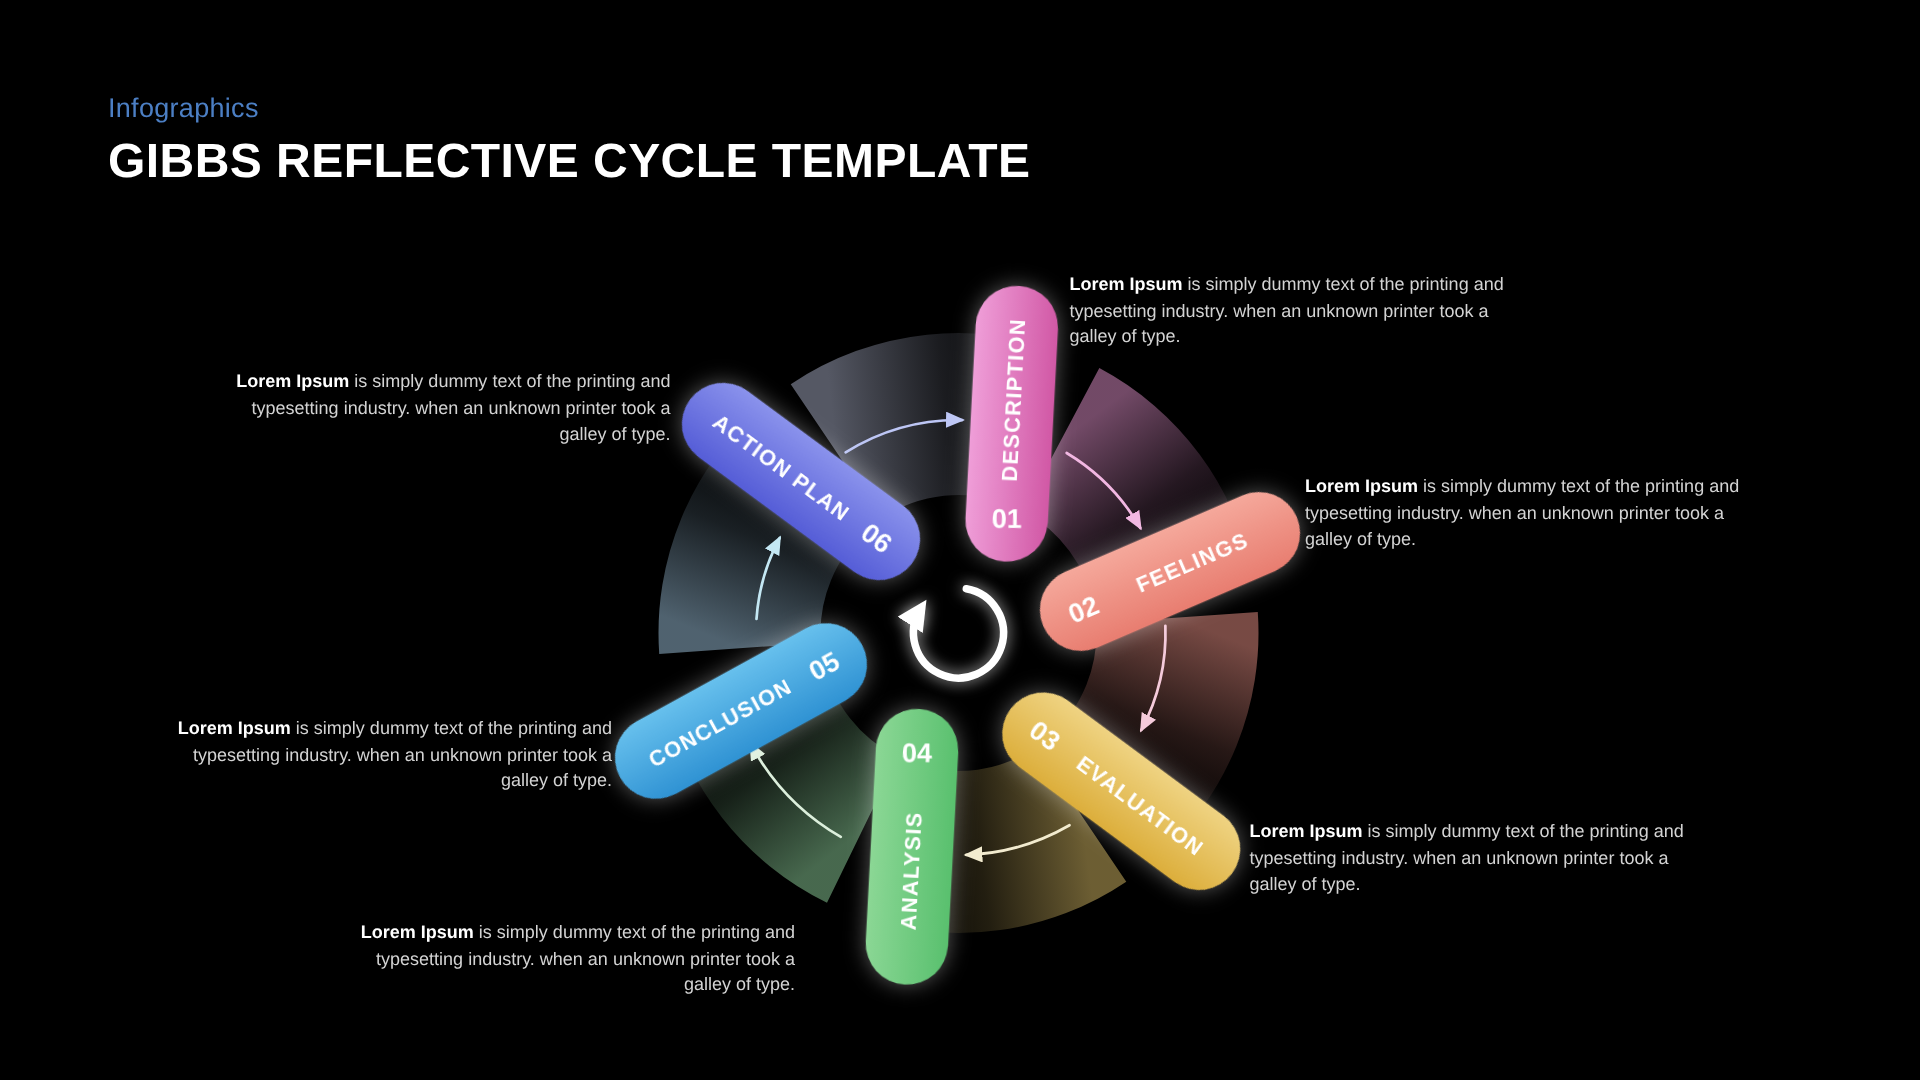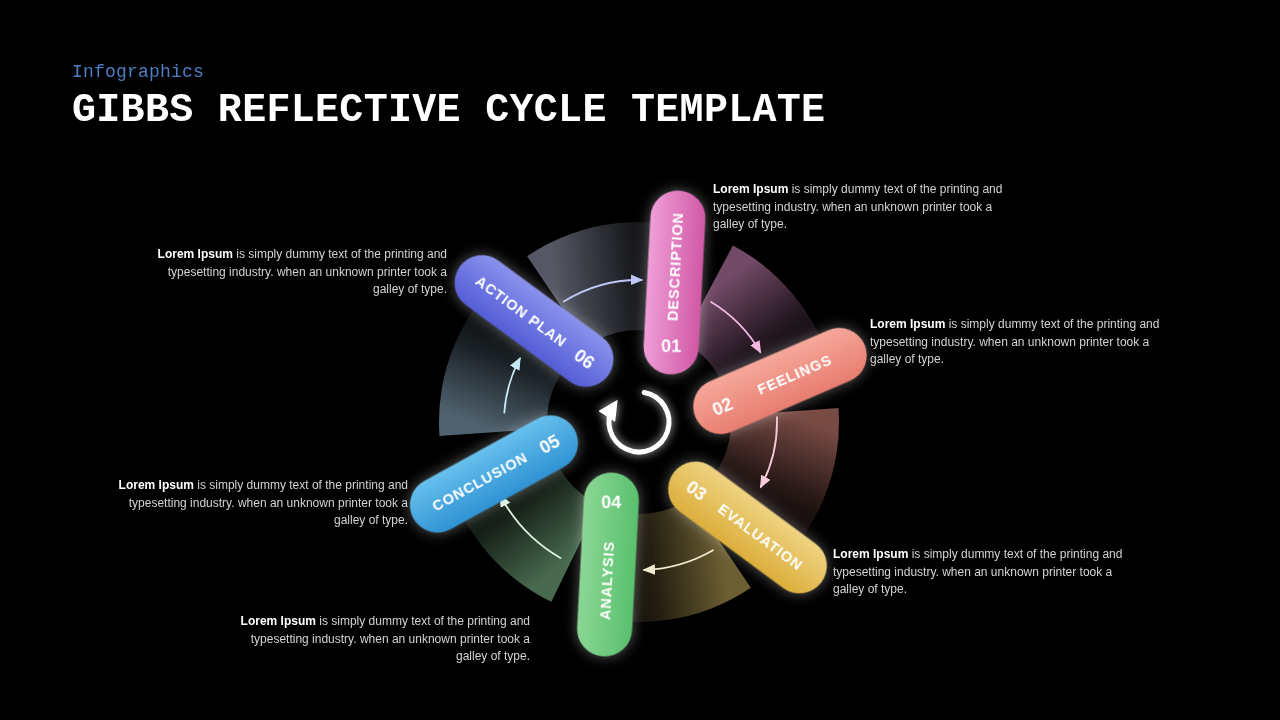--- a/index.html
+++ b/index.html
@@ -1,20 +1,20 @@
 <!DOCTYPE html>
 <html><head>
 <meta charset="utf-8">
 <style>
   html,body{margin:0;padding:0;background:#000;}
   .slide{position:relative;width:1280px;height:720px;background:#000;overflow:hidden;
          font-family:"Liberation Sans",sans-serif;}
-  header{position:absolute;left:72px;top:62px;font-family:Liberation Mono, monospace;}
+  header{position:absolute;left:72px;top:62px;}
   .eyebrow{color:#4c7fc4;font-size:18px;font-weight:500;letter-spacing:.2px;}
-  .title{color:#fff;font-size:40px;font-weight:700;margin:6px 0 0;letter-spacing:.3px;}
+  .title{color:#fff;font-size:32px;font-weight:700;margin:6px 0 0;letter-spacing:.3px;}
   #diagram{position:absolute;left:0;top:0;width:1280px;height:720px;}
   .desc{position:absolute;width:300px;font-size:12px;line-height:17.6px;color:#d3d3d3;}
   .desc b{color:#ffffff;font-weight:700;}
   .left{text-align:left;}
   .right{text-align:right;}
   .pill-label{font-family:"Liberation Sans",sans-serif;font-size:14.5px;font-weight:600;
               fill:#fff;letter-spacing:.9px;}
   .pill-number{font-family:"Liberation Sans",sans-serif;font-size:18px;font-weight:700;fill:#fff;}
   .pill-group{filter:drop-shadow(0 0 7px rgba(255,255,255,.35));}
   .center-group{filter:drop-shadow(0 0 5px rgba(255,255,255,.75));}

